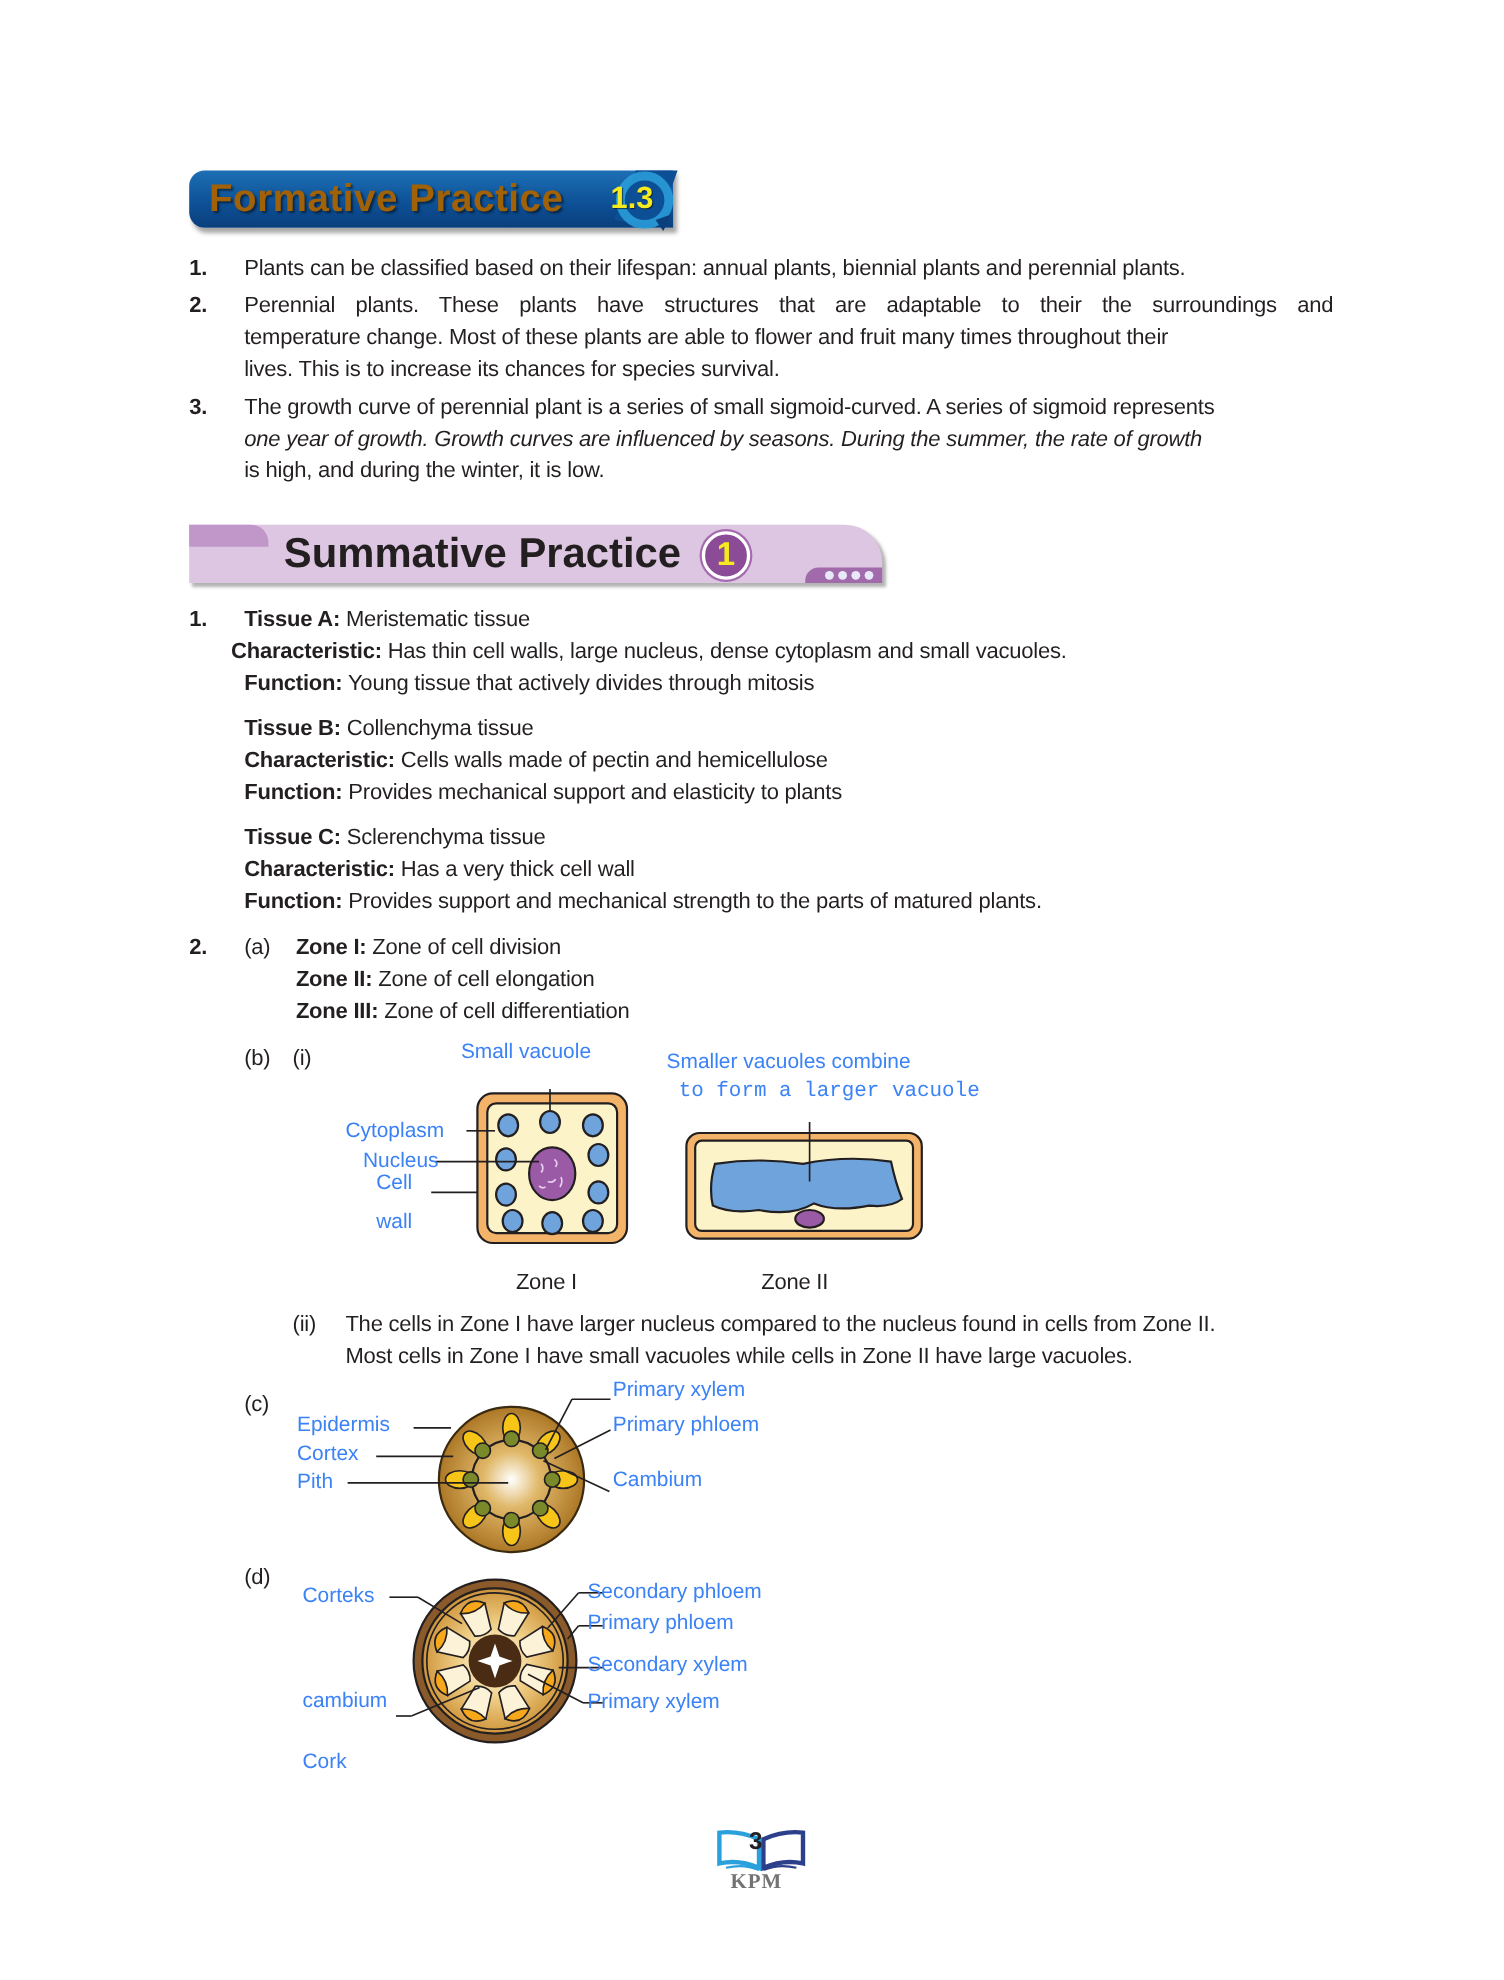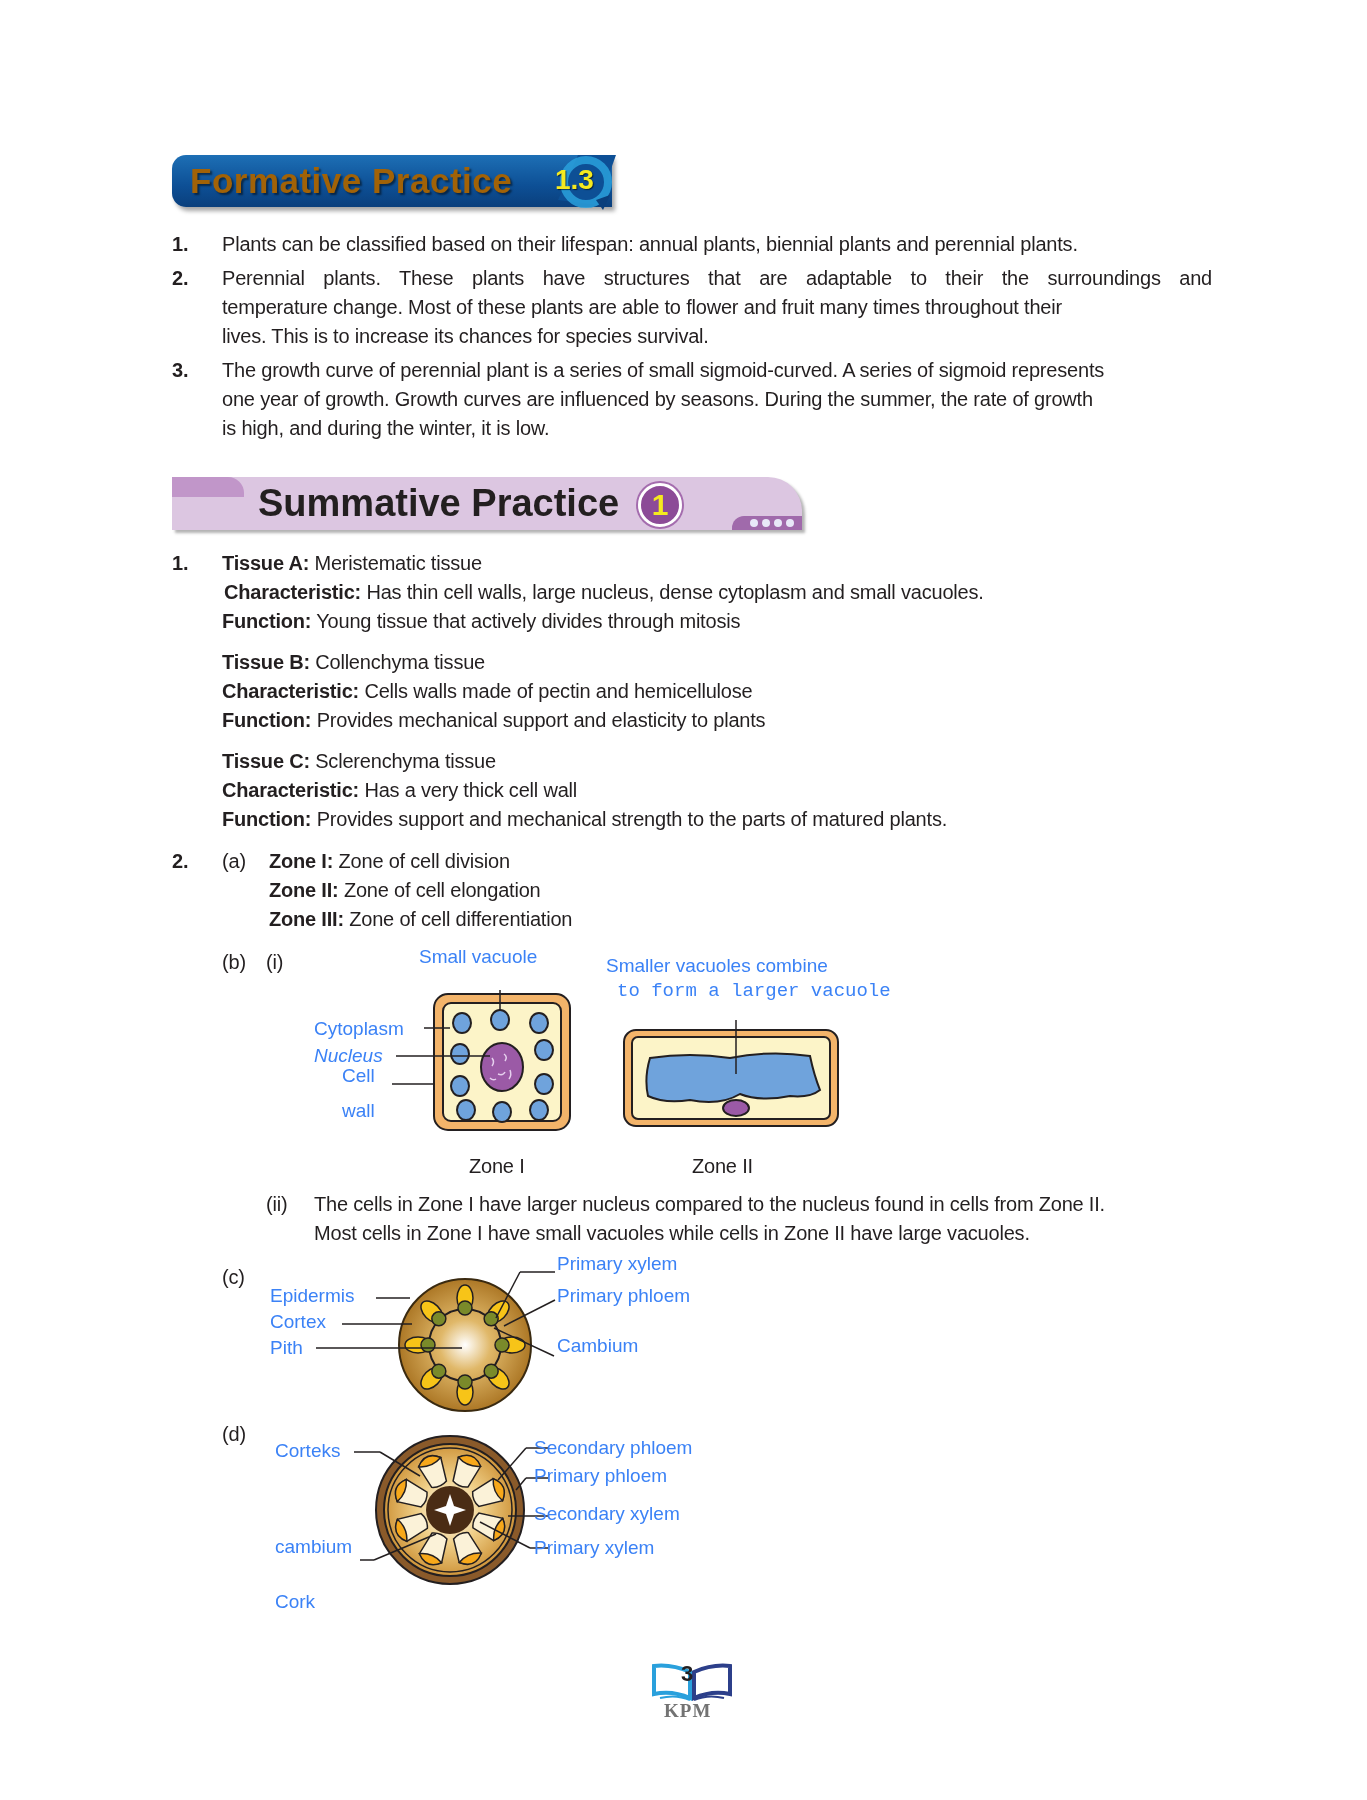--- a/index.html
+++ b/index.html
@@ -50,39 +50,39 @@
 <div class="abs txt num" style="left:172px;top:230px;">1.</div>
 <div class="abs txt" style="left:222px;top:230px;width:990px;">Plants can be classified based on their lifespan: annual plants, biennial plants and perennial plants.</div>
 
 <div class="abs txt num" style="left:172px;top:264px;">2.</div>
 <div class="abs txt" style="left:222px;top:264px;width:990px;text-align:justify;text-align-last:justify;">Perennial plants. These plants have structures that are adaptable to their the surroundings and</div>
 <div class="abs txt" style="left:222px;top:293px;width:990px;">temperature change. Most of these plants are able to flower and fruit many times throughout their</div>
 <div class="abs txt" style="left:222px;top:322px;width:990px;">lives. This is to increase its chances for species survival.</div>
 
 <div class="abs txt num" style="left:172px;top:356px;">3.</div>
 <div class="abs txt" style="left:222px;top:356px;width:990px;">The growth curve of perennial plant is a series of small sigmoid-curved. A series of sigmoid represents</div>
-<div class="abs txt" style="left:222px;top:385px;width:990px;">one year of growth. Growth curves are influenced by seasons. During the summer, the rate of growth</div>
+<div class="abs txt" style="left:222px;top:385px;width:990px;font-style:italic;">one year of growth. Growth curves are influenced by seasons. During the summer, the rate of growth</div>
 <div class="abs txt" style="left:222px;top:414px;width:990px;">is high, and during the winter, it is low.</div>
 
 <div class="abs sum-head"></div>
 <div class="abs sum-tab"></div>
 <div class="abs sum-title">Summative Practice</div>
 <div class="abs sum-badge"></div>
 <div class="abs sum-badge-text">1</div>
 <div class="abs sum-dots">
   <span class="dot" style="left:18px;"></span>
   <span class="dot" style="left:30px;"></span>
   <span class="dot" style="left:42px;"></span>
   <span class="dot" style="left:54px;"></span>
 </div>
 
 <div class="abs txt num" style="left:172px;top:549px;">1.</div>
 
 <div class="abs txt" style="left:222px;top:549px;"><b>Tissue A:</b> <span>Meristematic tissue</span></div>
-<div class="abs txt" style="left:224px;top:578px;"><b>Characteristic:</b> <span>Has thin cell walls, large nucleus, dense cytoplasm and small vacuoles.</span></div>
+<div class="abs txt" style="left:210px;top:578px;"><b>Characteristic:</b> <span>Has thin cell walls, large nucleus, dense cytoplasm and small vacuoles.</span></div>
 <div class="abs txt" style="left:222px;top:607px;"><b>Function:</b> <span>Young tissue that actively divides through mitosis</span></div>
 
 <div class="abs txt" style="left:222px;top:648px;"><b>Tissue B:</b> <span>Collenchyma tissue</span></div>
 <div class="abs txt" style="left:222px;top:677px;"><b>Characteristic:</b> <span>Cells walls made of pectin and hemicellulose</span></div>
 <div class="abs txt" style="left:222px;top:706px;"><b>Function:</b> <span>Provides mechanical support and elasticity to plants</span></div>
 
 <div class="abs txt" style="left:222px;top:747px;"><b>Tissue C:</b> <span>Sclerenchyma tissue</span></div>
 <div class="abs txt" style="left:222px;top:776px;"><b>Characteristic:</b> <span>Has a very thick cell wall</span></div>
 <div class="abs txt" style="left:222px;top:805px;"><b>Function:</b> <span>Provides support and mechanical strength to the parts of matured plants.</span></div>
 
@@ -118,21 +118,21 @@
       <path d="M210 80 q2 5 -1 9"></path>
       <path d="M190 88 q3 3 6 1"></path>
   </g>
   <line x1="200" y1="-28" x2="200" y2="20" stroke="#231f20" stroke-width="1.5"></line>
   <line x1="124" y1="38" x2="150" y2="38" stroke="#231f20" stroke-width="1.5"></line>
   <line x1="96" y1="66" x2="190" y2="66" stroke="#231f20" stroke-width="1.5"></line>
   <line x1="92" y1="94" x2="134" y2="94" stroke="#231f20" stroke-width="1.5"></line>
 </svg>
 <div class="abs label" style="left:419px;top:946px;">Small vacuole</div>
 <div class="abs label" style="left:314px;top:1018px;">Cytoplasm</div>
-<div class="abs label" style="left:314px;top:1045px;font-style:italic;">Nucleus</div>
+<div class="abs label" style="left:330px;top:1045px;">Nucleus</div>
 <div class="abs label" style="left:342px;top:1065px;">Cell</div>
 <div class="abs label" style="left:342px;top:1100px;">wall</div>
 
 <svg class="abs" style="left:620px;top:1020px;" width="225" height="110" viewBox="0 0 225 110">
   <rect x="4" y="10" width="214" height="96" rx="12" fill="#f3b46a" stroke="#231f20" stroke-width="2"></rect>
   <rect x="12" y="17" width="198" height="82" rx="6" fill="#fcf4c8" stroke="#231f20" stroke-width="2"></rect>
   <path d="M30 38 Q70 32 110 38 Q150 30 190 36 Q194 55 200 70 Q190 78 170 76 Q140 82 120 74 Q100 86 70 80 Q45 84 28 76 Q24 58 30 38 Z" fill="#6fa3dc" stroke="#231f20" stroke-width="2"></path>
   <line x1="116" y1="-6" x2="116" y2="54" stroke="#231f20" stroke-width="1.5"></line>
   <ellipse cx="116" cy="88" rx="13" ry="8" fill="#9b5aa6" stroke="#231f20" stroke-width="2"></ellipse>
 </svg>

